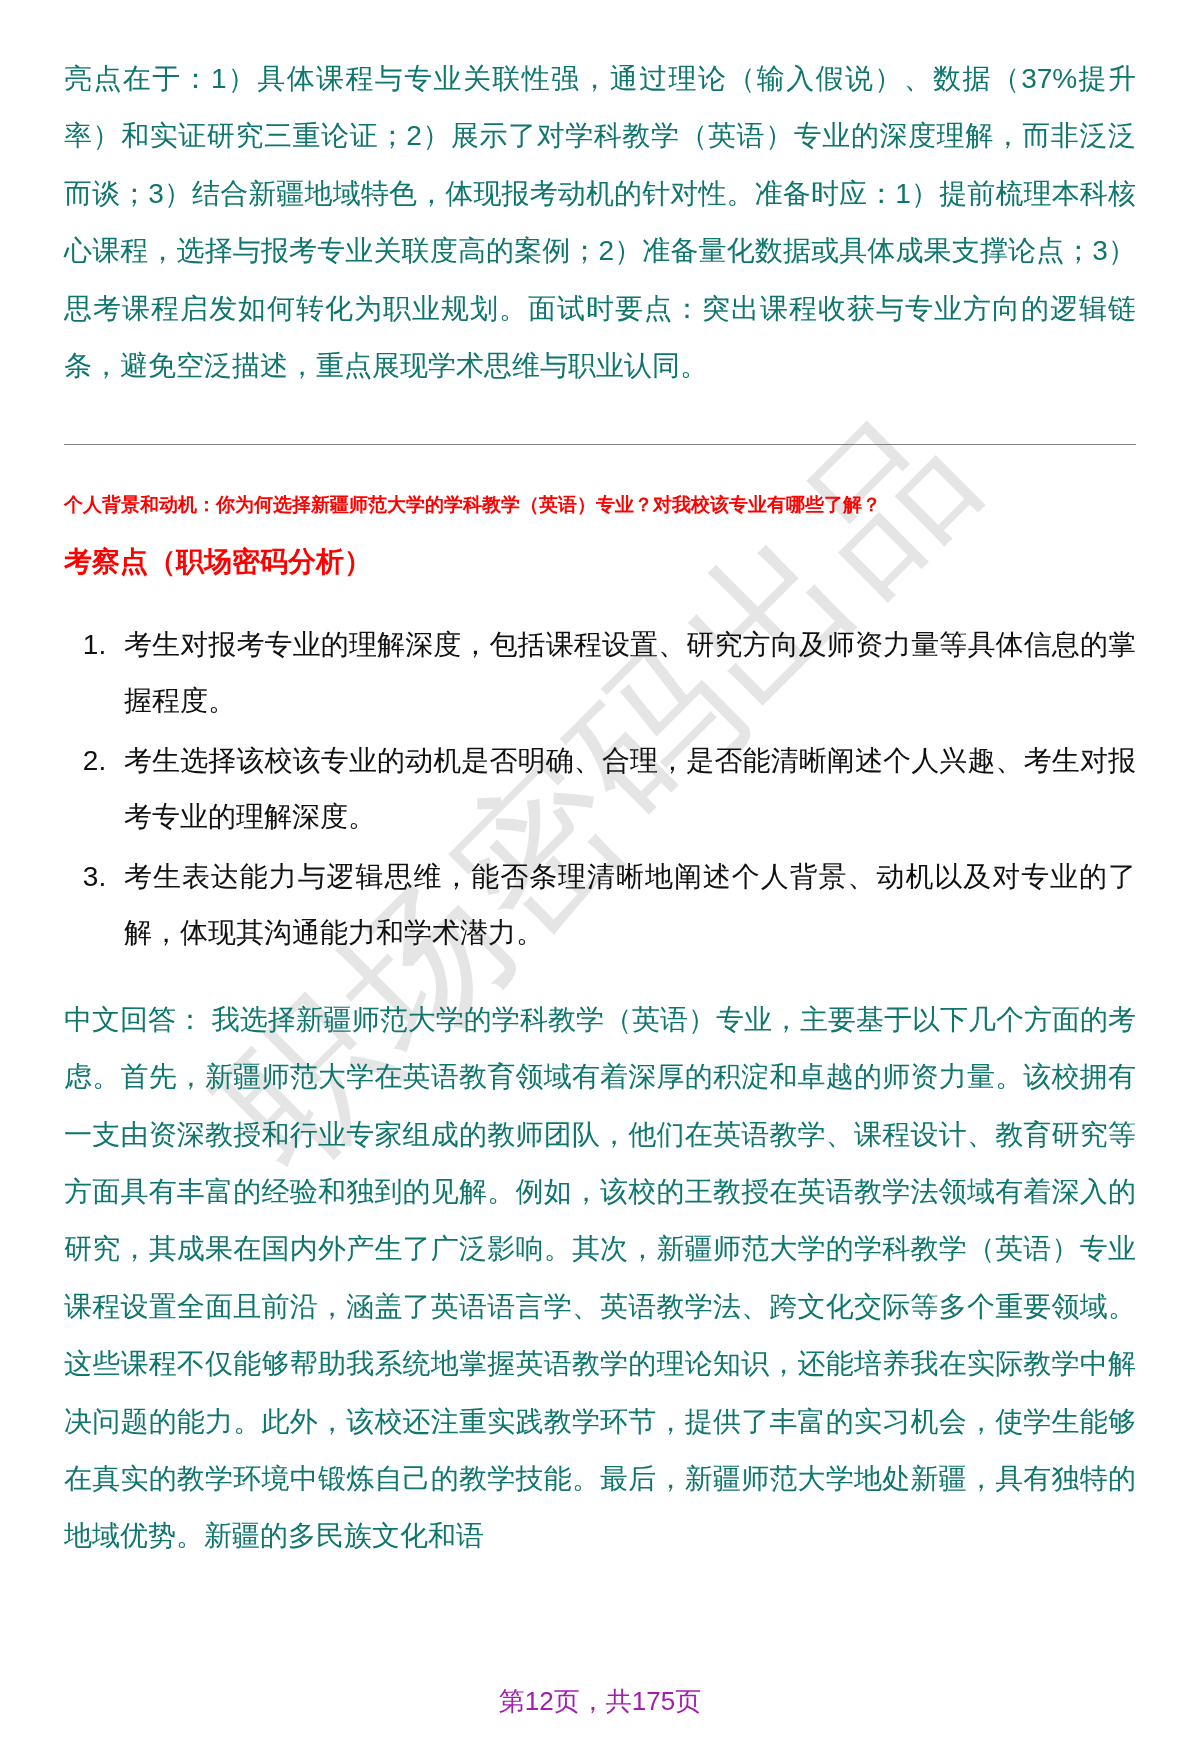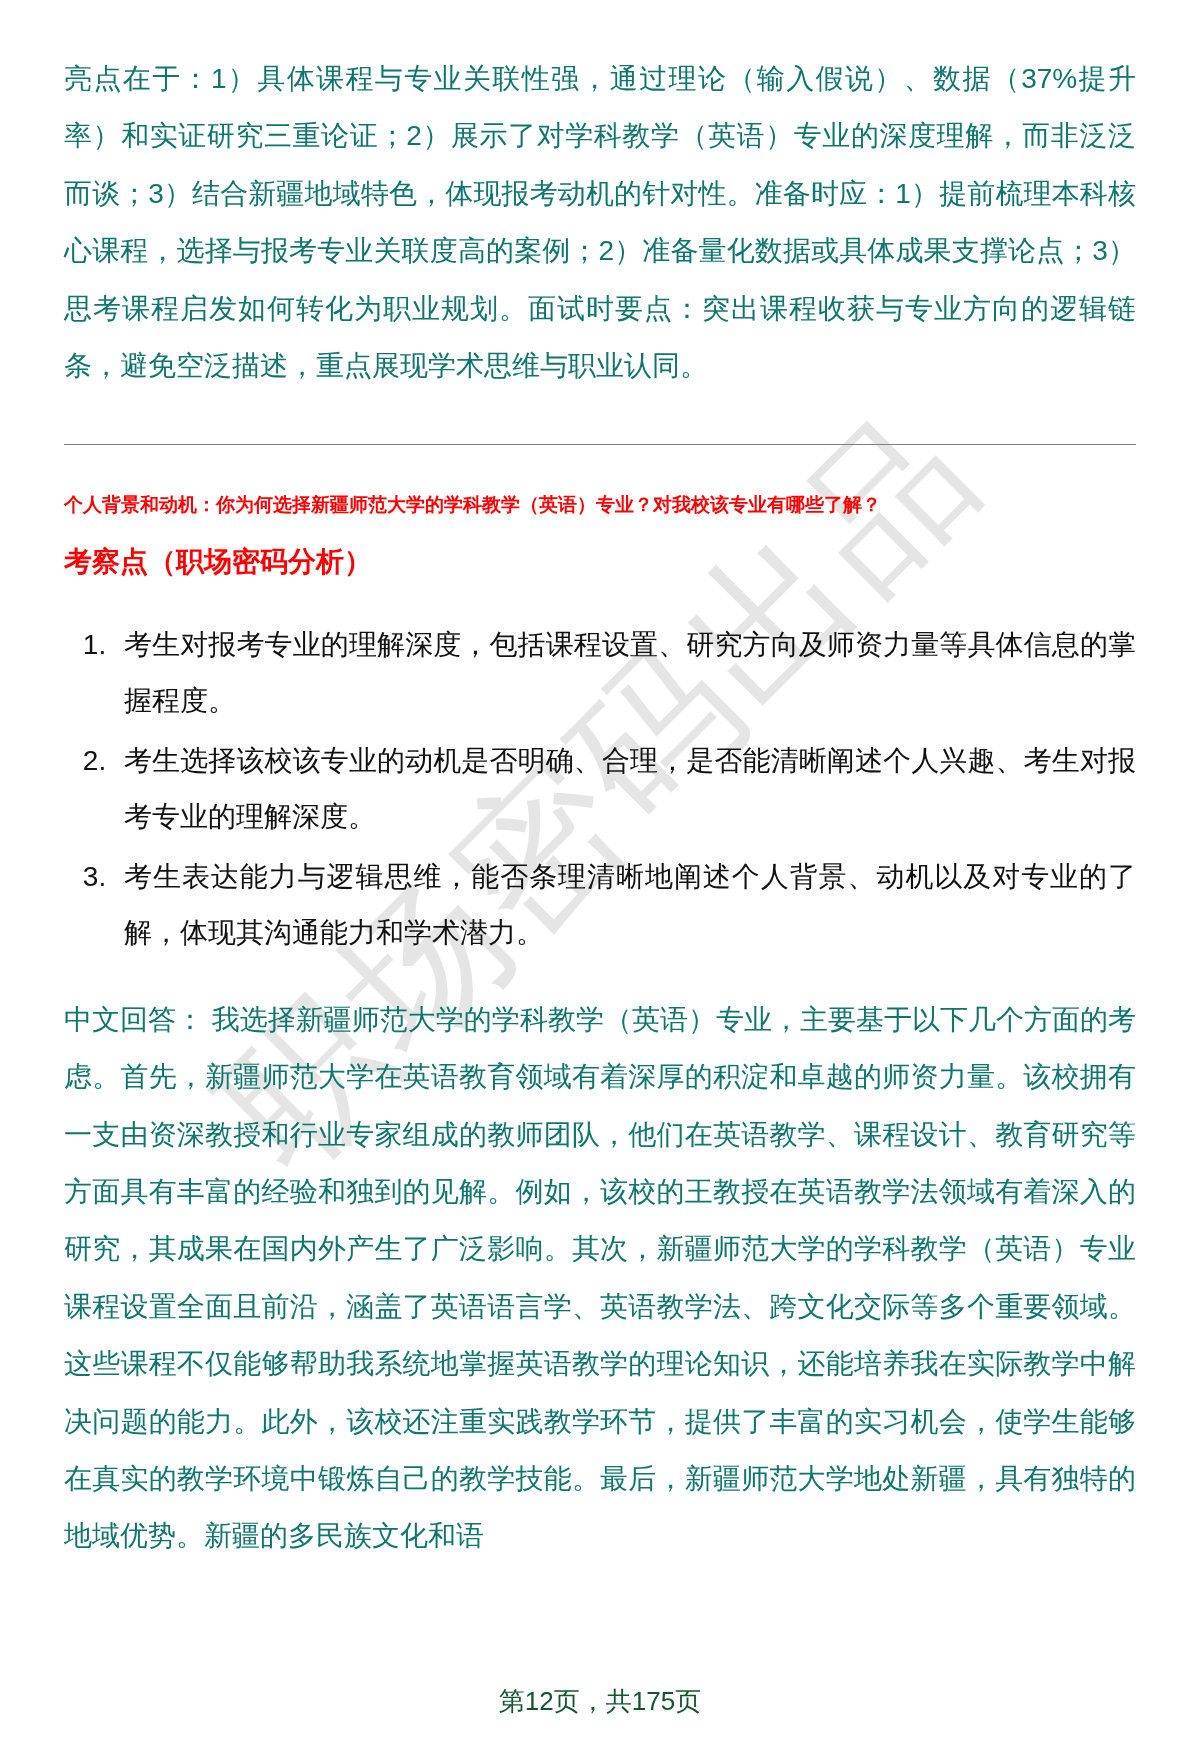--- a/index.html
+++ b/index.html
@@ -89,21 +89,21 @@
     margin-top: 30px;
   }
 
   .footer {
     position: absolute;
     bottom: 36px;
     left: 0;
     width: 100%;
     text-align: center;
     font-size: 26px;
-    color: #14532d;
+    color: #a21caf;
     z-index: 1;
   }
 </style>
 </head>
 <body>
 
 <div class="page">
 
   <div class="watermark">职场密码出品</div>
 

